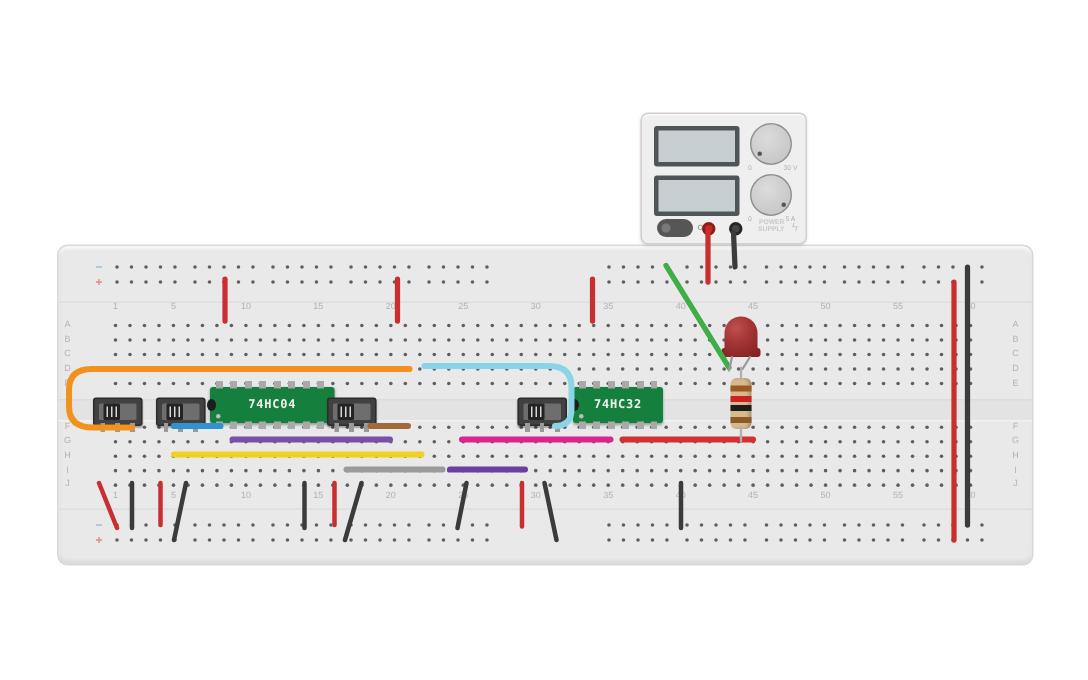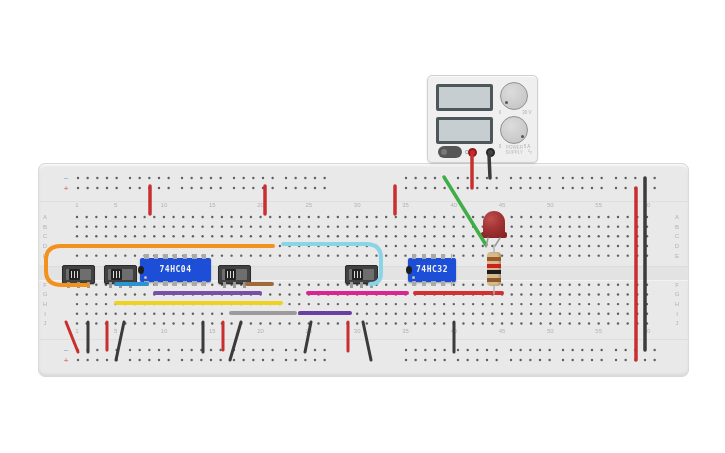--- a/index.html
+++ b/index.html
@@ -11,22 +11,22 @@
          box-shadow:inset 0 -2px 3px rgba(0,0,0,.07), inset 0 2px 2px rgba(255,255,255,.65);}
   .board .divider{position:absolute;left:0;width:100%;height:1px;background:#dedede;}
   .board .channel{position:absolute;left:0;top:102px;width:100%;height:13px;background:#e3e3e3;
                   border-top:1px solid #dcdcdc;border-bottom:1px solid #f2f2f2;}
   .bb-label{position:absolute;font-size:6px;color:#b3b3b3;transform:translate(-50%,-50%);z-index:2;}
   .rail-sym{position:absolute;font-size:8px;font-weight:bold;transform:translate(-50%,-50%);z-index:2;}
   .rail-sym.neg{color:#92bcd9;} .rail-sym.pos{color:#e28a8a;}
   svg.layer{position:absolute;left:0;top:0;z-index:3;}
   svg#wire-layer{z-index:6;}
   
-  .ic{position:absolute;height:24px;background:#1d4ed8;border-radius:2px;z-index:5;
-      box-shadow:0 1px 2px rgba(0,0,0,.35);}
+  .ic{position:absolute;height:24px;background:#15803d;border-radius:2px;z-index:5;
+      box-shadow:0 1px 2px rgba(0,0,0,.35);padding-left:12px;}
   .ic-label{position:absolute;left:0;right:0;top:50%;transform:translateY(-52%);text-align:center;
             color:#f2f2f2;font-family:"DejaVu Sans Mono",monospace;font-size:8px;font-weight:bold;
             letter-spacing:.5px;}
   .ic-pins{position:absolute;left:4px;right:4px;height:5px;
            background:repeating-linear-gradient(90deg,#a9a9a9 0 4.5px,transparent 4.5px 9.66px);}
   .ic-pins.top{top:-4px;} .ic-pins.bottom{bottom:-4px;}
   .ic-notch{position:absolute;left:-2px;top:50%;width:6px;height:8px;transform:translateY(-50%);
             background:#1d1d1d;border-radius:50%;}
   .ic-dot{position:absolute;left:4px;bottom:3px;width:3px;height:3px;border-radius:50%;background:#bdbdbd;}
   
@@ -938,21 +938,21 @@
       <span class="rail-sym pos" style="left: 66px; top: 360px;">+</span>
     </div>
 
   <div class="ic" style="left:140px;top:258px;width:71px">
     <div class="ic-pins top"></div>
     <div class="ic-pins bottom"></div>
     <div class="ic-notch"></div>
     <div class="ic-dot"></div>
     <span class="ic-label">74HC04</span>
   </div>
-  <div class="ic" style="left:408px;top:258px;width:48px">
+  <div class="ic" style="left:382px;top:258px;width:48px">
     <div class="ic-pins top"></div>
     <div class="ic-pins bottom"></div>
     <div class="ic-notch"></div>
     <div class="ic-dot"></div>
     <span class="ic-label">74HC32</span>
   </div>
 
   <div class="sw" style="left:62px;top:265px">
     <div class="sw-pins"></div>
     <div class="sw-slot"></div>

